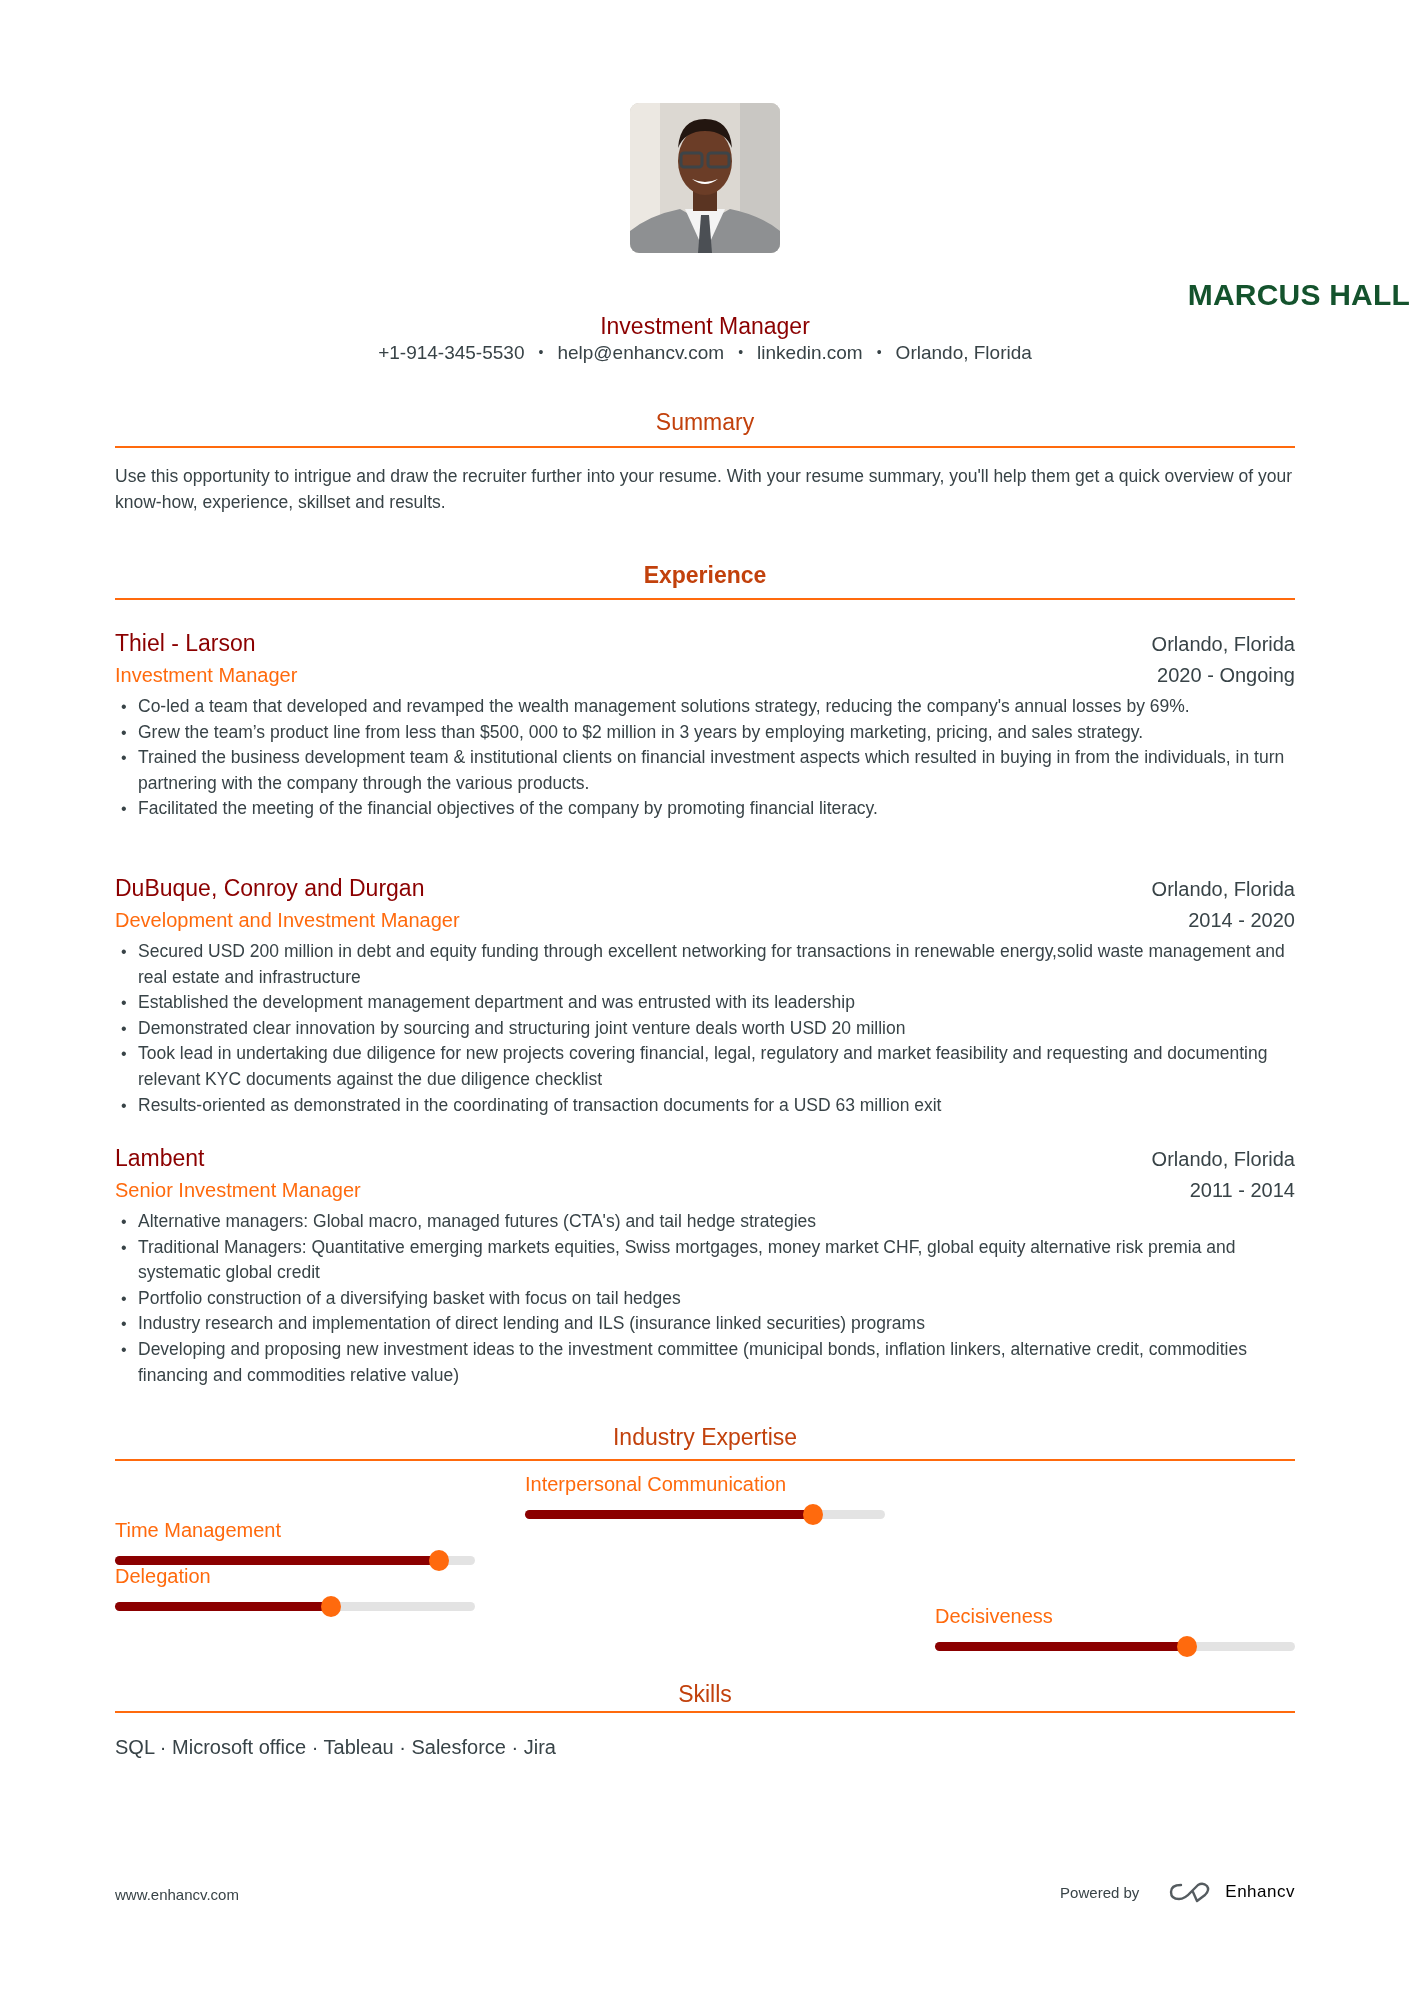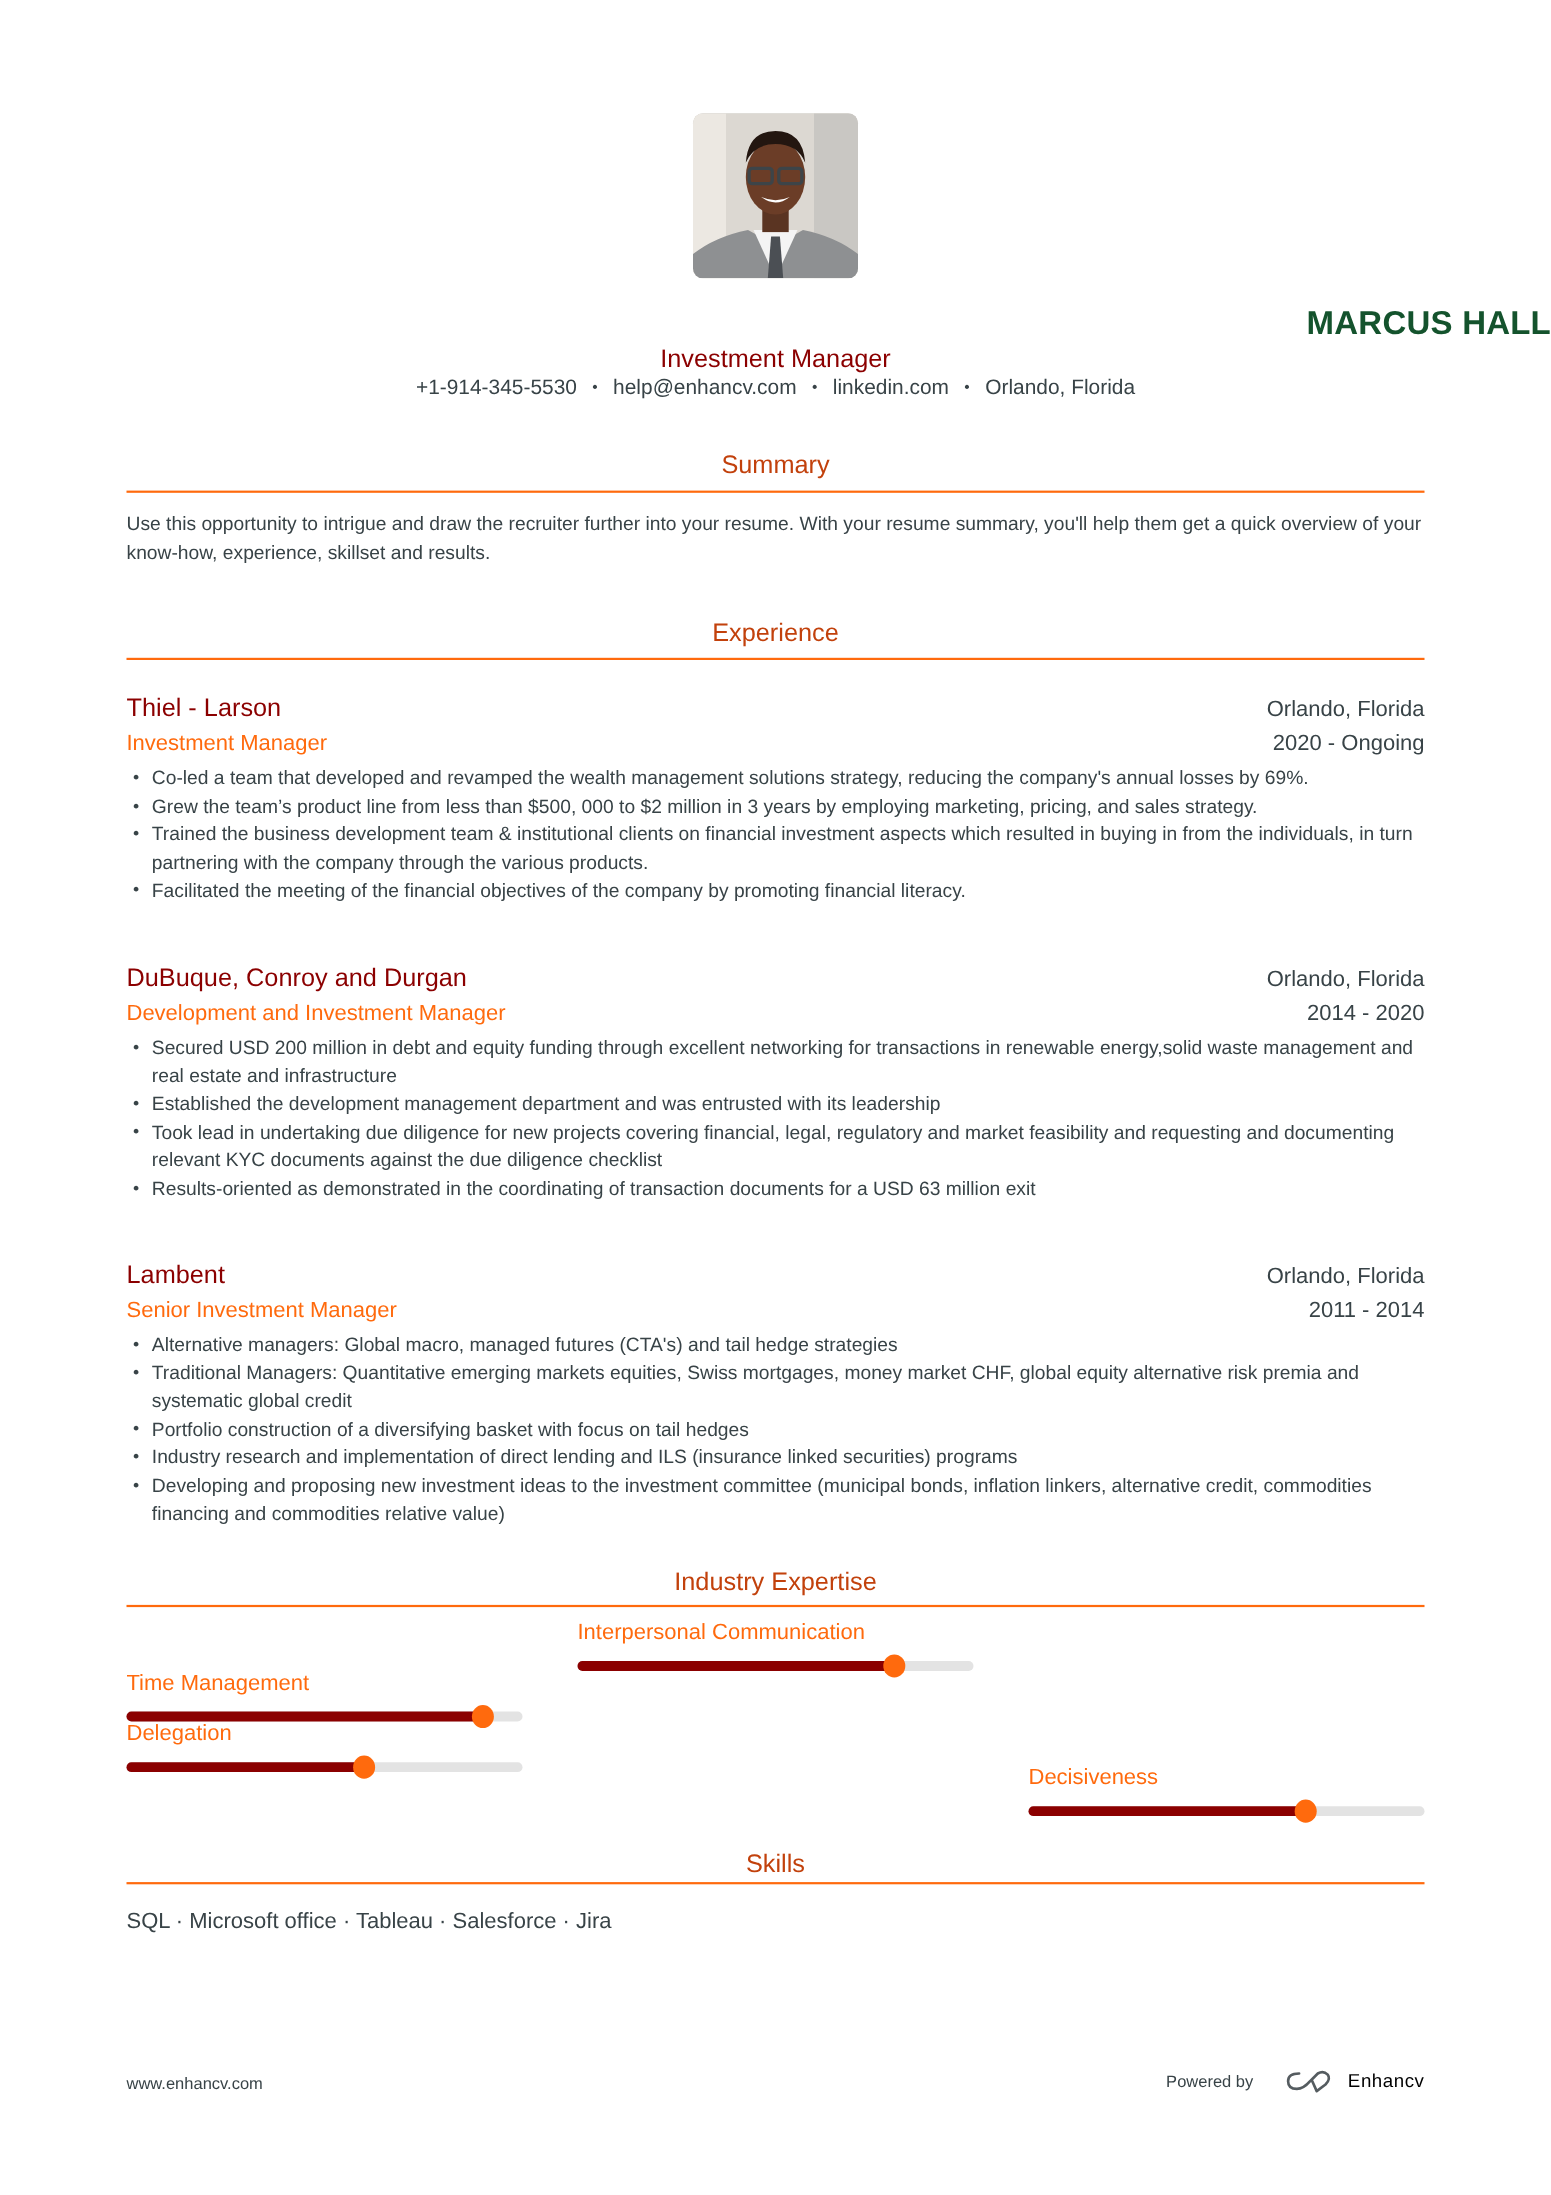--- a/index.html
+++ b/index.html
@@ -68,21 +68,21 @@
   <div class="hdr-name">MARCUS HALL</div>
   <div class="hdr-title">Investment Manager</div>
   <div class="hdr-contacts">
     <span>+1-914-345-5530</span><span class="sep">•</span><span>help@enhancv.com</span><span class="sep">•</span><span>linkedin.com</span><span class="sep">•</span><span>Orlando, Florida</span>
   </div>
 
   <div class="sec-head" style="top:409px;">Summary</div>
   <div class="sec-rule" style="top:446px;"></div>
   <div class="summary">Use this opportunity to intrigue and draw the recruiter further into your resume. With your resume summary, you'll help them get a quick overview of your know-how, experience, skillset and results.</div>
 
-  <div class="sec-head" style="top:562px;">Experience</div>
+  <div class="sec-head" style="top:562px;font-weight:bold;">Experience</div>
   <div class="sec-rule" style="top:598px;"></div>
 
   <div class="job" style="top:612px;">
     <div class="job-row">
       <span class="company">Thiel - Larson</span>
       <span class="loc">Orlando, Florida</span>
     </div>
     <div class="job-row">
       <span class="role">Investment Manager</span>
       <span class="date">2020 - Ongoing</span>
@@ -100,20 +100,21 @@
       <span class="company">DuBuque, Conroy and Durgan</span>
       <span class="loc">Orlando, Florida</span>
     </div>
     <div class="job-row">
       <span class="role">Development and Investment Manager</span>
       <span class="date">2014 - 2020</span>
     </div>
     <ul class="bullets">
       <li>Secured USD 200 million in debt and equity funding through excellent networking for transactions in renewable energy,solid waste management and real estate and infrastructure</li>
       <li>Established the development management department and was entrusted with its leadership</li>
+      <li>Demonstrated clear innovation by sourcing and structuring joint venture deals worth USD 20 million</li>
       <li>Took lead in undertaking due diligence for new projects covering financial, legal, regulatory and market feasibility and requesting and documenting relevant KYC documents against the due diligence checklist</li>
       <li>Results-oriented as demonstrated in the coordinating of transaction documents for a USD 63 million exit</li>
     </ul>
   </div>
 
   <div class="job" style="top:1127px;">
     <div class="job-row">
       <span class="company">Lambent</span>
       <span class="loc">Orlando, Florida</span>
     </div>

